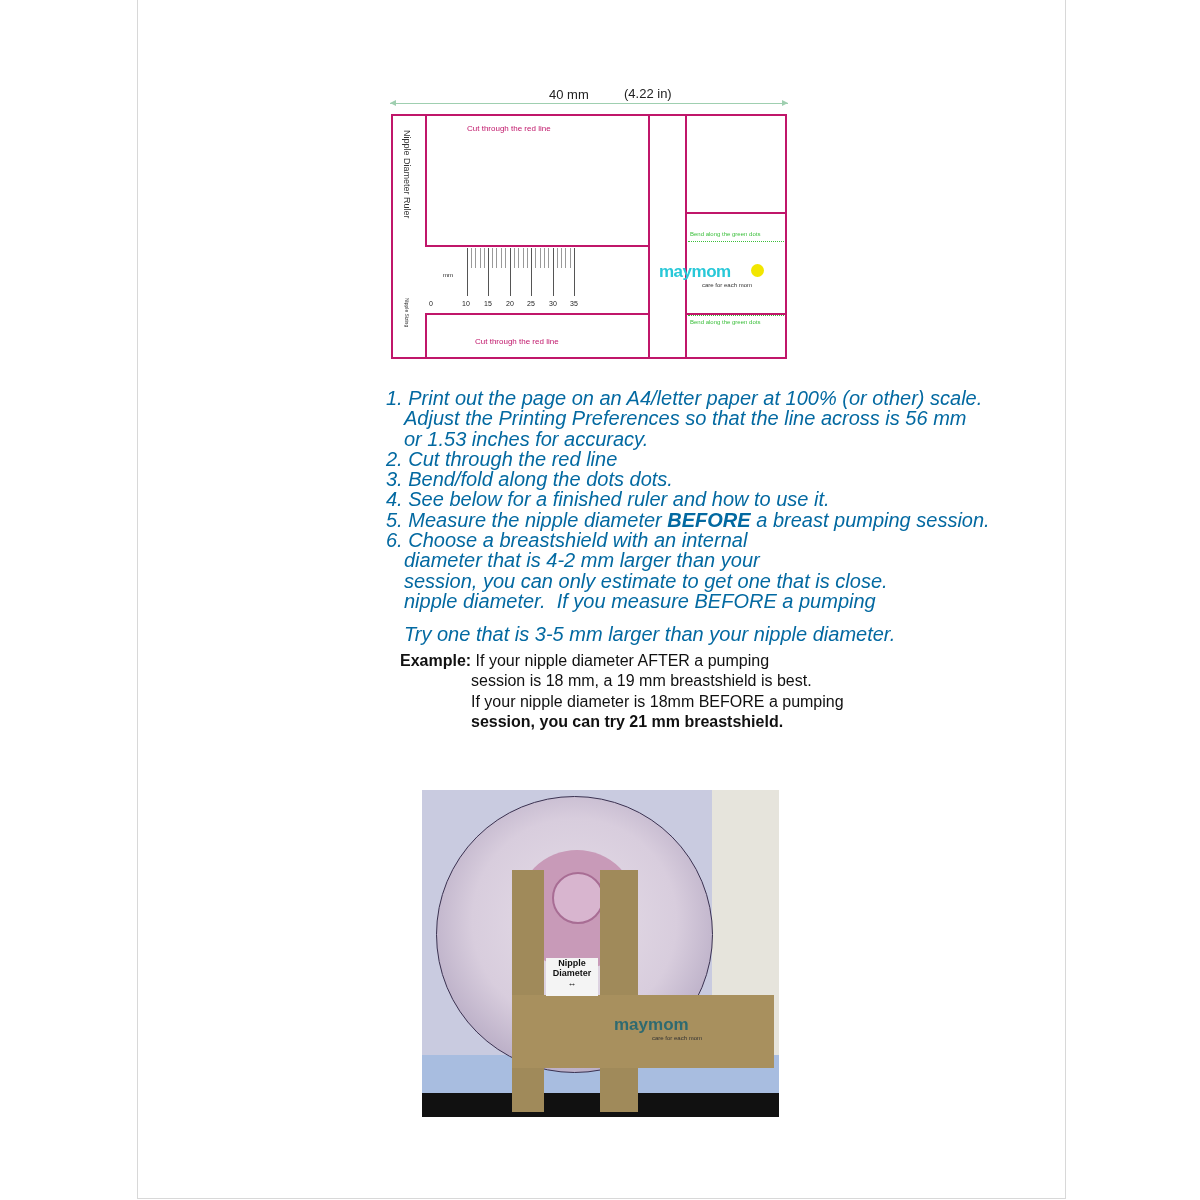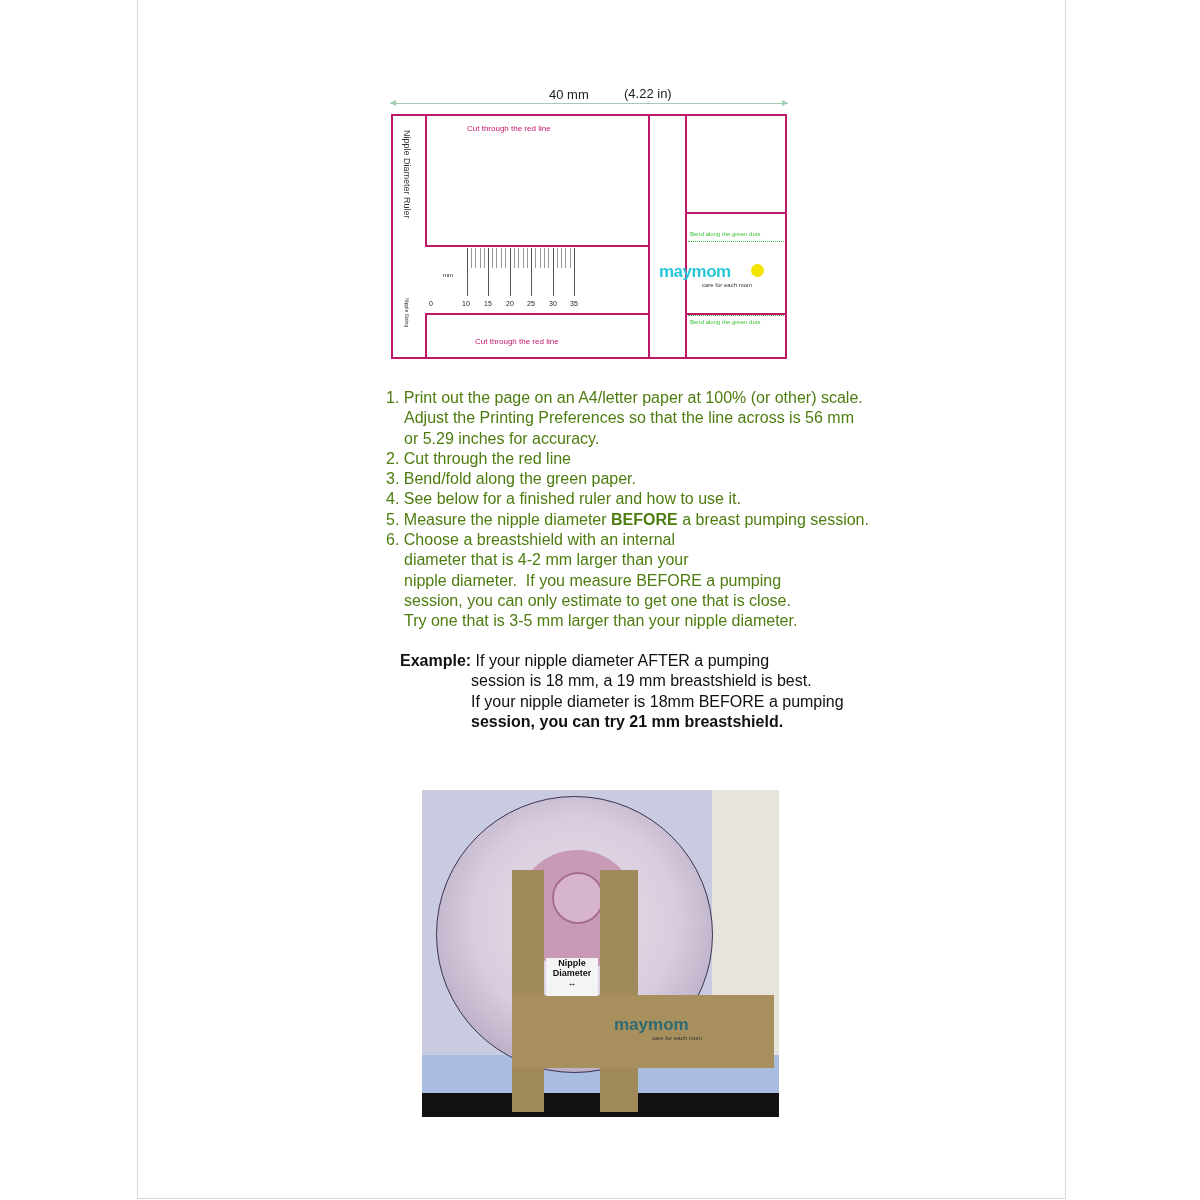--- a/index.html
+++ b/index.html
@@ -11,21 +11,21 @@
   .dim-line:before, .dim-line:after { content:""; position:absolute; top:-3px; width:0; height:0; border-top:3px solid transparent; border-bottom:3px solid transparent; }
   .dim-line:before { left:0; border-right:6px solid #9fcfb0; }
   .dim-line:after { right:0; border-left:6px solid #9fcfb0; }
   .red { border:2px solid #c0166a; box-sizing:border-box; }
   .cut-text { font-size:8px; color:#c0166a; }
   .green-text { font-size:6px; color:#3bbf3b; }
   .green-dots { position:absolute; height:0; border-top:1px dotted #3bbf3b; }
   .tick { position:absolute; width:1px; background:#555; }
   .tick-label { position:absolute; font-size:7px; color:#222; }
   .vert-text { position:absolute; writing-mode:vertical-rl; font-size:9px; color:#333; }
-  .instructions { position:absolute; left:386px; top:388px; font-size:16px; line-height:20.3px; color:#4d7c0f; }
+  .instructions { position:absolute; left:386px; top:388px; font-size:20px; line-height:20.3px; color:#0369a1;font-style:italic; }
   .instructions .ln { white-space:pre; }
   .example { position:absolute; left:386px; top:651px; font-size:16px; line-height:20.3px; color:#111; }
   .example b { font-weight:bold; }
   .photo { position:absolute; left:422px; top:790px; width:357px; height:327px; background:#6f7797; overflow:hidden; }
   .logo { font-weight:bold; font-size:17px; color:#28c8d8; letter-spacing:-0.5px; }
   .logo-sub { font-size:6px; color:#333; }
 </style>
 </head>
 <body>
 
@@ -93,30 +93,30 @@
   <div class="tick-label" style="left:570px;top:300px;">35</div>
 
   <div class="abs logo" style="left:659px;top:262px;">maymom</div>
   <div class="abs" style="left:751px;top:264px;width:13px;height:13px;border-radius:50%;background:#f2e600;"></div>
   <div class="abs logo-sub" style="left:702px;top:282px;">care for each mom</div>
 </div>
 
 <div class="instructions">
   <div class="ln"><span>1.</span> <span>Print out the page on an A4/letter paper at 100% (or other) scale.</span></div>
   <div class="ln" style="padding-left:18px;">Adjust the Printing Preferences so that the line across is 56 mm</div>
-  <div class="ln" style="padding-left:18px;">or 5.29 inches for accuracy.</div>
+  <div class="ln" style="padding-left:18px;">or 1.53 inches for accuracy.</div>
   <div class="ln"><span>2.</span> <span>Cut through the red line</span></div>
-  <div class="ln"><span>3.</span> <span>Bend/fold along the green paper.</span></div>
+  <div class="ln"><span>3.</span> <span>Bend/fold along the dots dots.</span></div>
   <div class="ln"><span>4.</span> <span>See below for a finished ruler and how to use it.</span></div>
   <div class="ln"><span>5.</span> <span>Measure the nipple diameter </span><b>BEFORE</b><span> a breast pumping session.</span></div>
   <div class="ln"><span>6.</span> <span>Choose a breastshield with an internal</span></div>
   <div class="ln" style="padding-left:18px;">diameter that is 4-2 mm larger than your</div>
+  <div class="ln" style="padding-left:18px;">session, you can only estimate to get one that is close.</div>
   <div class="ln" style="padding-left:18px;">nipple diameter.  If you measure BEFORE a pumping</div>
-  <div class="ln" style="padding-left:18px;">session, you can only estimate to get one that is close.</div>
-  <div class="ln" style="padding-left:18px;">Try one that is 3-5 mm larger than your nipple diameter.</div>
+  <div class="ln" style="padding-left:18px;margin-top:13px;">Try one that is 3-5 mm larger than your nipple diameter.</div>
 </div>
 
 <div class="example">
   <div class="ln" style="white-space:pre;margin-left:14px;"><b>Example:</b> <span>If your nipple diameter AFTER a pumping</span></div>
   <div style="padding-left:85px;white-space:pre;">session is 18 mm, a 19 mm breastshield is best.</div>
   <div style="padding-left:85px;white-space:pre;">If your nipple diameter is 18mm BEFORE a pumping</div>
   <div style="padding-left:85px;white-space:pre;font-weight:bold;">session, you can try 21 mm breastshield.</div>
 </div>
 
 <div class="photo">

